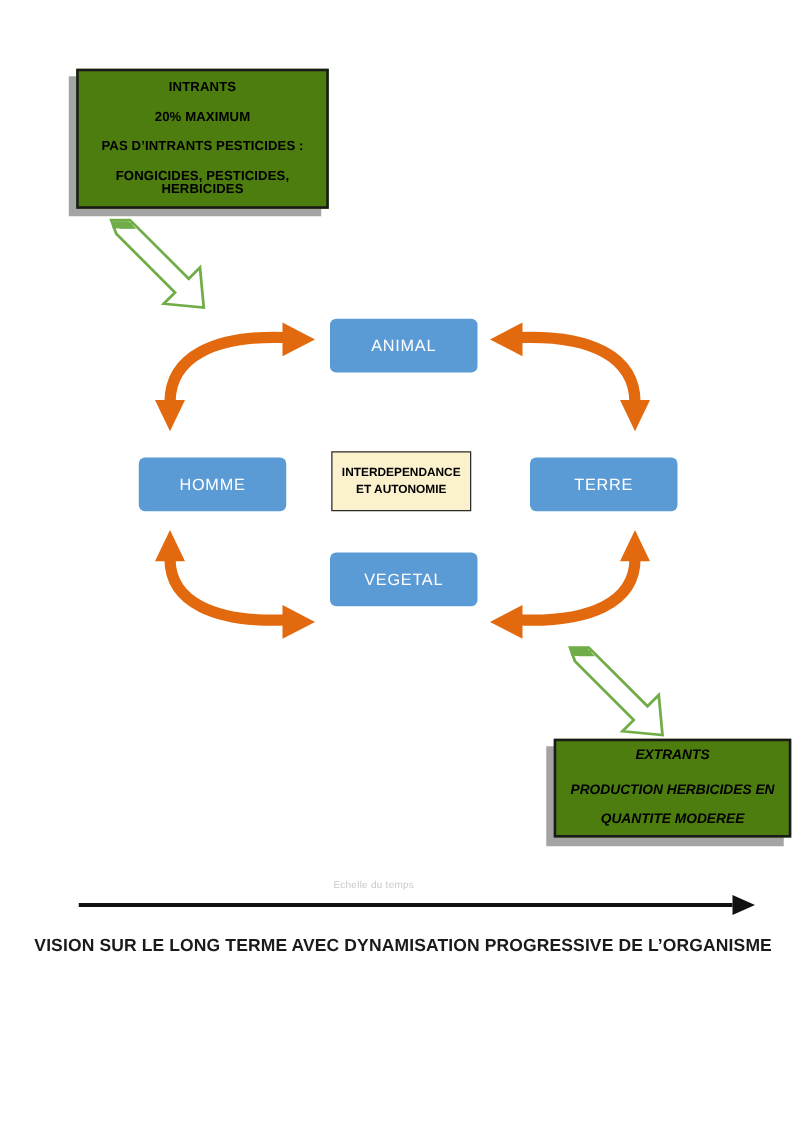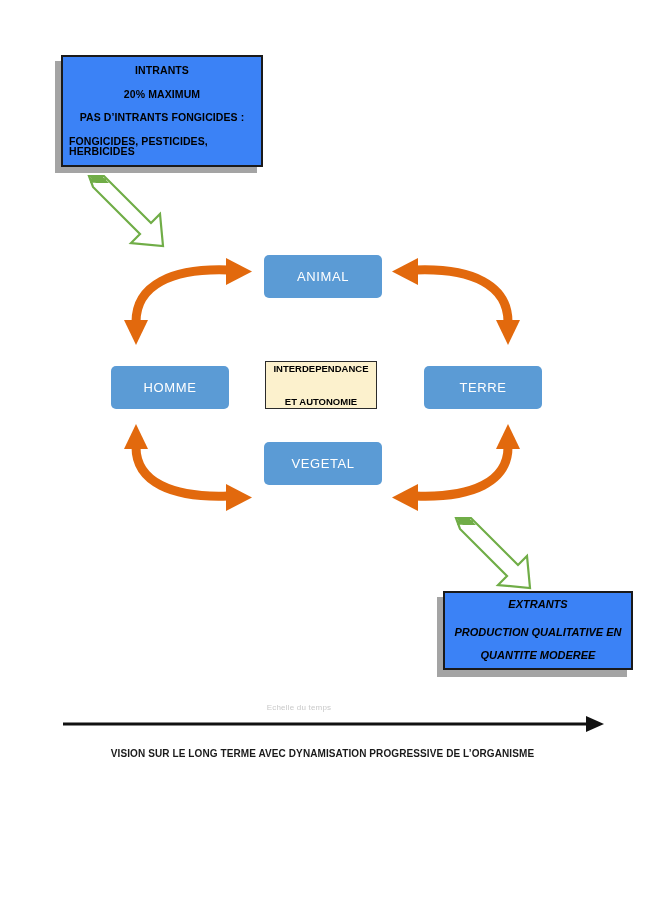--- a/index.html
+++ b/index.html
@@ -18,29 +18,30 @@
   #canvas {
     position: absolute;
     left: 0; top: 0;
     width: 645px;
     height: 904px;
   }
 
   
   .textbox {
     position: absolute;
-    background: #3b82f6;
+    background: #4d7c0f;
     border: 2px solid #1a1a1a;
     box-sizing: border-box;
     display: flex;
     flex-direction: column;
     align-items: center;
     justify-content: center;
     color: #000000;
     font-weight: bold;
+    text-align: center;
   }
   .textbox .line { display: block; }
 
   #intrants-box {
     left: 61px;
     top: 55px;
     width: 202px;
     height: 112px;
     font-size: 10.5px;
     line-height: 1;
@@ -104,21 +105,21 @@
     display: flex;
     flex-direction: column;
     align-items: center;
     justify-content: center;
     font-size: 9.5px;
     font-weight: bold;
     color: #000;
     text-align: center;
     line-height: 1;
   }
-  #center-box .line { margin: 12px 0; }
+  #center-box .line { margin: 2px 0; }
 
   
   #arrows {
     position: absolute;
     left: 0; top: 0;
     width: 645px;
     height: 904px;
     pointer-events: none;
   }
 
@@ -132,43 +133,43 @@
     font-size: 8px;
     color: #c9c9c9;
     letter-spacing: .2px;
   }
   #timeline-caption {
     position: absolute;
     left: 0;
     top: 748px;
     width: 645px;
     text-align: center;
-    font-size: 10px;
+    font-size: 14px;
     font-weight: bold;
     color: #1a1a1a;
     letter-spacing: .1px;
   }
 </style>
 </head>
 <body>
 
 <div id="canvas">
 
   <div class="box-shadow-layer" id="intrants-shadow"></div>
   <div class="textbox" id="intrants-box">
     <span class="line">INTRANTS</span>
     <span class="line">20% MAXIMUM</span>
-    <span class="line">PAS D’INTRANTS FONGICIDES :</span>
+    <span class="line">PAS D’INTRANTS PESTICIDES :</span>
     <span class="line">FONGICIDES, PESTICIDES,  HERBICIDES</span>
   </div>
 
   <div class="box-shadow-layer" id="extrants-shadow"></div>
   <div class="textbox" id="extrants-box">
     <span class="line">EXTRANTS</span>
-    <span class="line wrap">PRODUCTION QUALITATIVE EN</span>
+    <span class="line wrap">PRODUCTION HERBICIDES EN</span>
     <span class="line">QUANTITE MODEREE</span>
   </div>
 
   <div class="node" id="node-animal">
     <span>ANIMAL</span>
   </div>
   <div class="node" id="node-homme">
     <span>HOMME</span>
   </div>
   <div class="node" id="node-terre">

